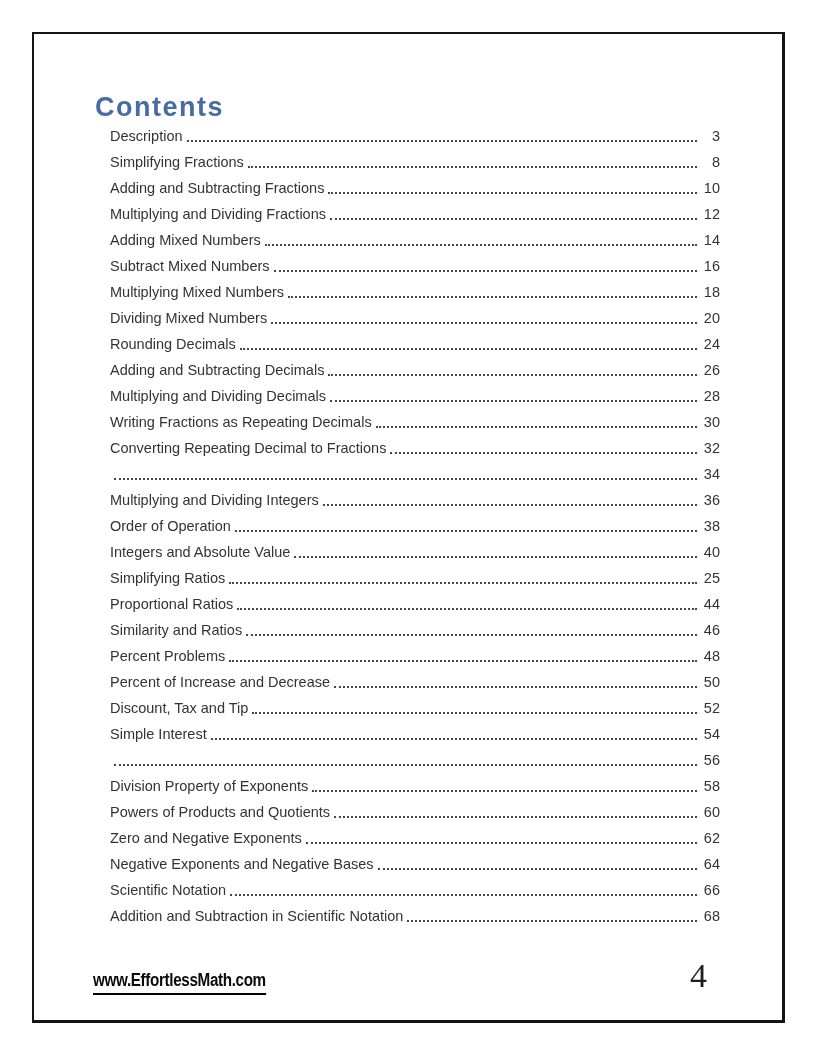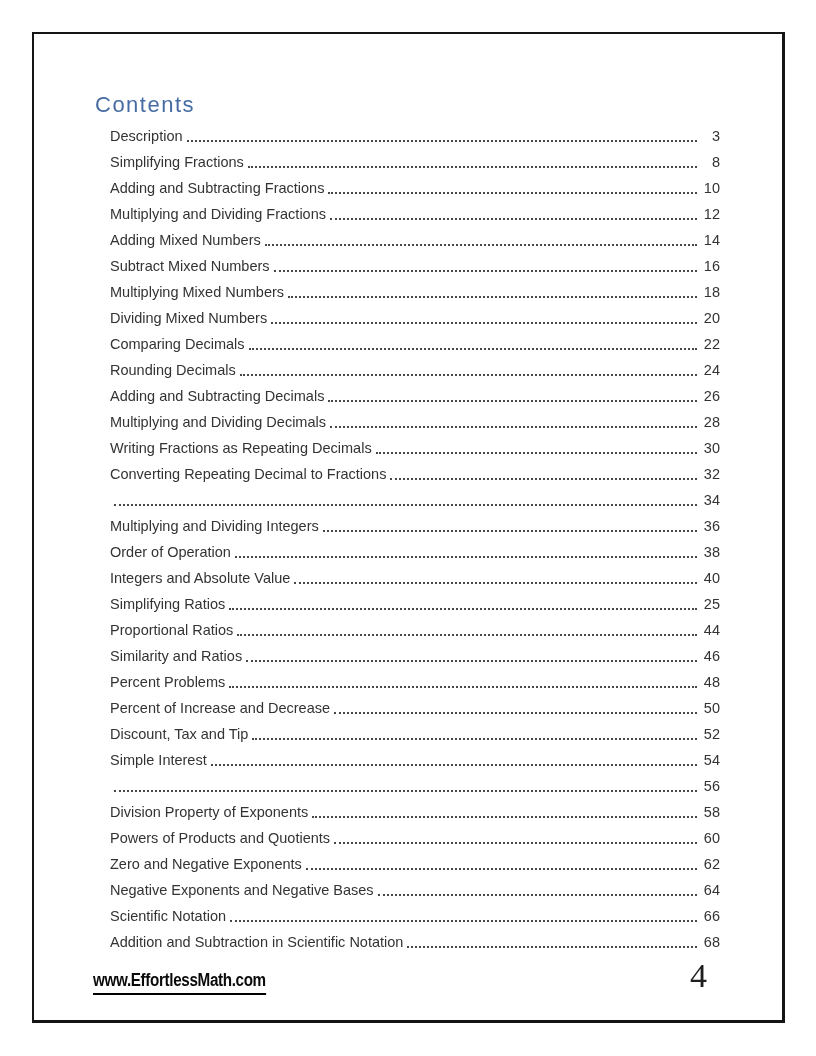--- a/index.html
+++ b/index.html
@@ -23,22 +23,22 @@
     border: 2px solid #141414;
     border-right-width: 3px;
     border-bottom-width: 3px;
     background: #ffffff;
     box-sizing: content-box;
   }
   .toc-heading {
     position: absolute;
     left: 61px;
     top: 58px;
-    font-size: 22px;
-    font-weight: 400;
+    font-size: 27px;
+    font-weight: 700;
     letter-spacing: 1.5px;
     color: #476CA3;
   }
   .toc-list {
     position: absolute;
     left: 76px;
     top: 89px;
     width: 610px;
   }
   .toc-row {
@@ -146,25 +146,20 @@
     <span class="toc-leader"></span>
     <span class="toc-page">18</span>
   </div>
 
   <div class="toc-row">
     <span class="toc-title">Dividing Mixed Numbers</span>
     <span class="toc-leader"></span>
     <span class="toc-page">20</span>
   </div>
 
-  <div class="toc-row">
-    <span class="toc-title">Comparing Decimals</span>
-    <span class="toc-leader"></span>
-    <span class="toc-page">22</span>
-  </div>
 
   <div class="toc-row">
     <span class="toc-title">Rounding Decimals</span>
     <span class="toc-leader"></span>
     <span class="toc-page">24</span>
   </div>
 
   <div class="toc-row">
     <span class="toc-title">Adding and Subtracting Decimals</span>
     <span class="toc-leader"></span>

